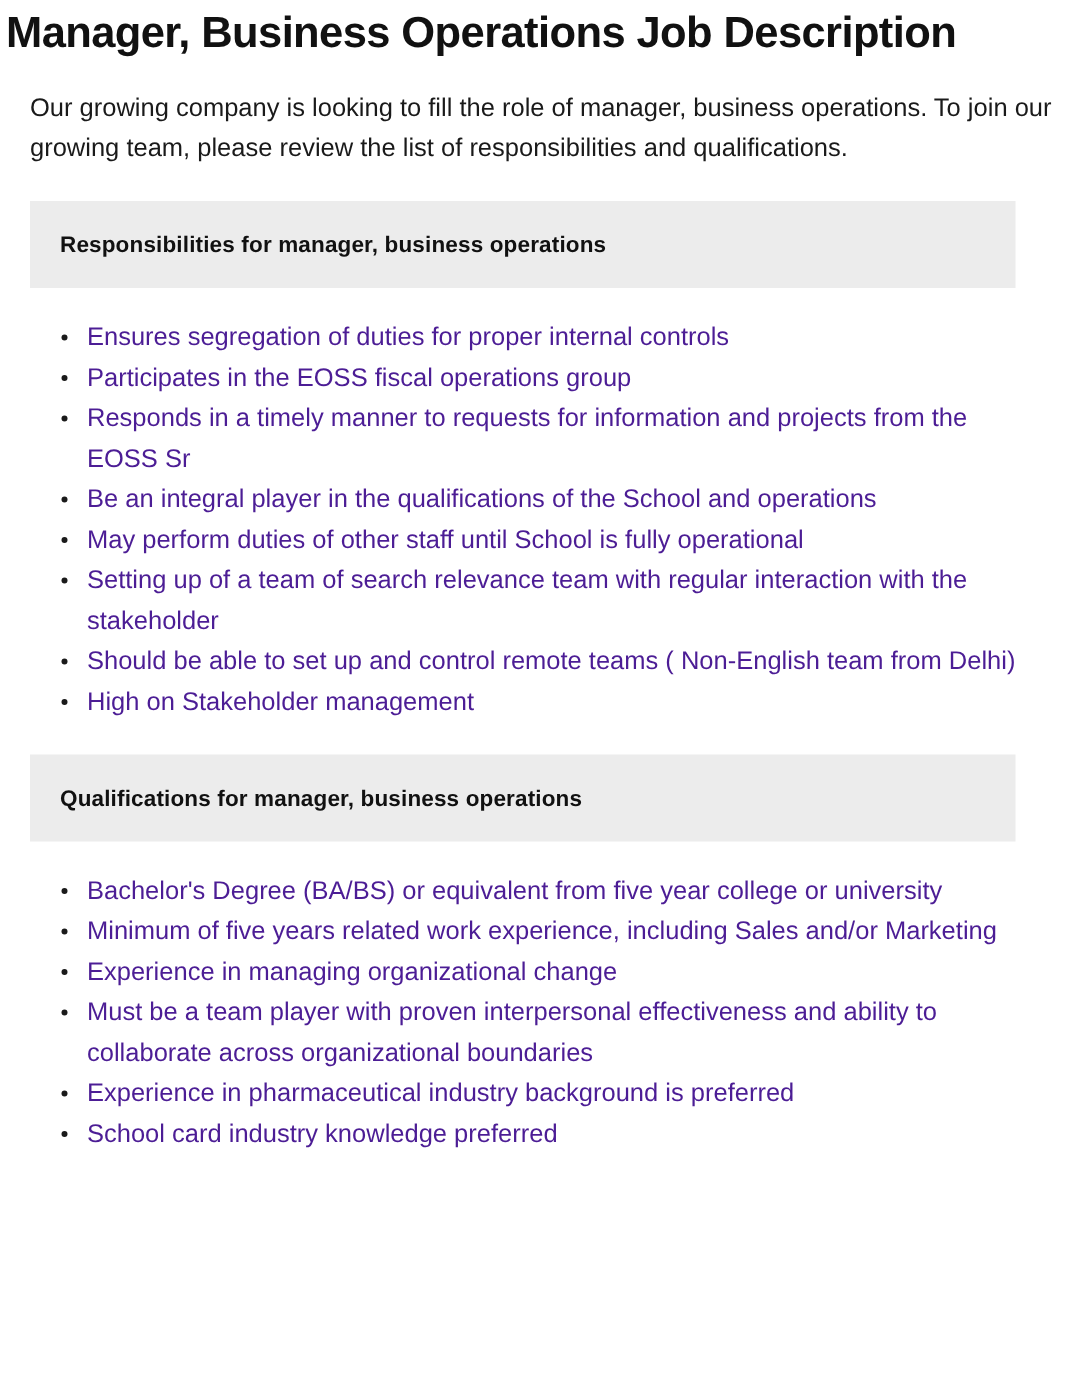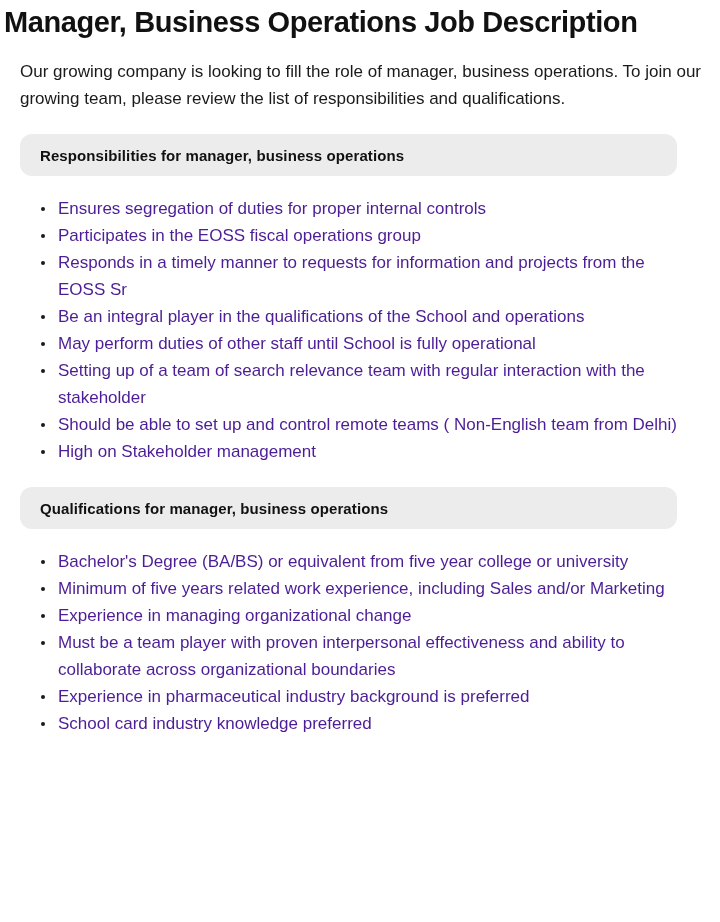--- a/index.html
+++ b/index.html
@@ -1,15 +1,15 @@
 <!DOCTYPE html>
 <html><head>
 <meta charset="utf-8">
 <style>
-  * { box-sizing: border-box; border-radius: 12px; }
+  * { box-sizing: border-box; }
   html, body {
     margin: 0;
     padding: 0;
     background: #ffffff;
   }
   body {
     width: 720px;
     height: 922px;
     font-family: "Liberation Sans", sans-serif;
     color: #1a1a1a;
@@ -44,21 +44,21 @@
     color: #1a1a1a;
   }
 
   
   .section {
     margin-top: 22px;
   }
   .section-band {
     margin: 0 43px 0 20px;
     background: #ececec;
-    height: 42px;
+    height: 58px;
     display: flex;
     align-items: center;
     padding-left: 20px;
   }
   .section-band-title {
     font-size: 15px;
     font-weight: bold;
     color: #111111;
     letter-spacing: 0.1px;
   }

